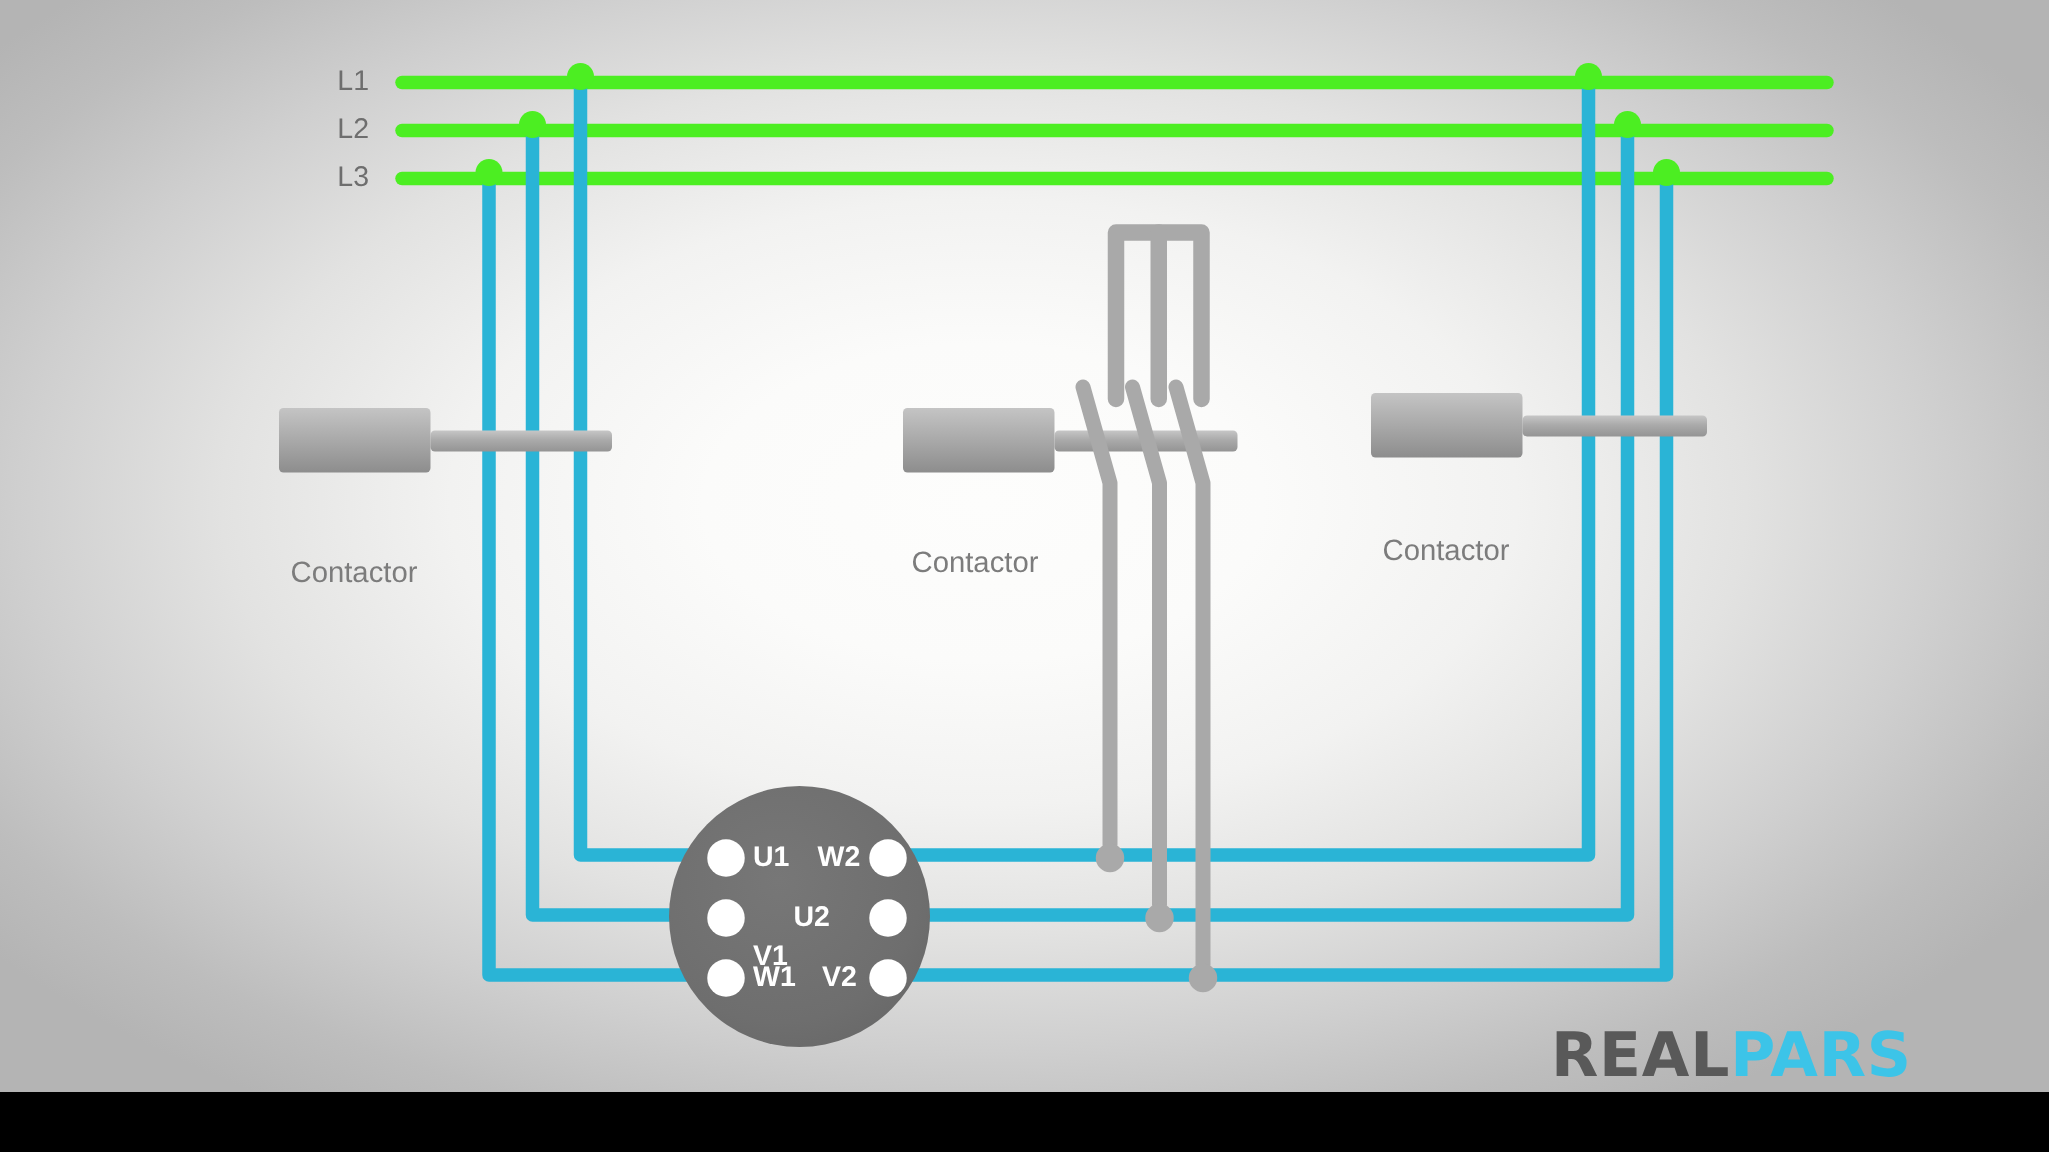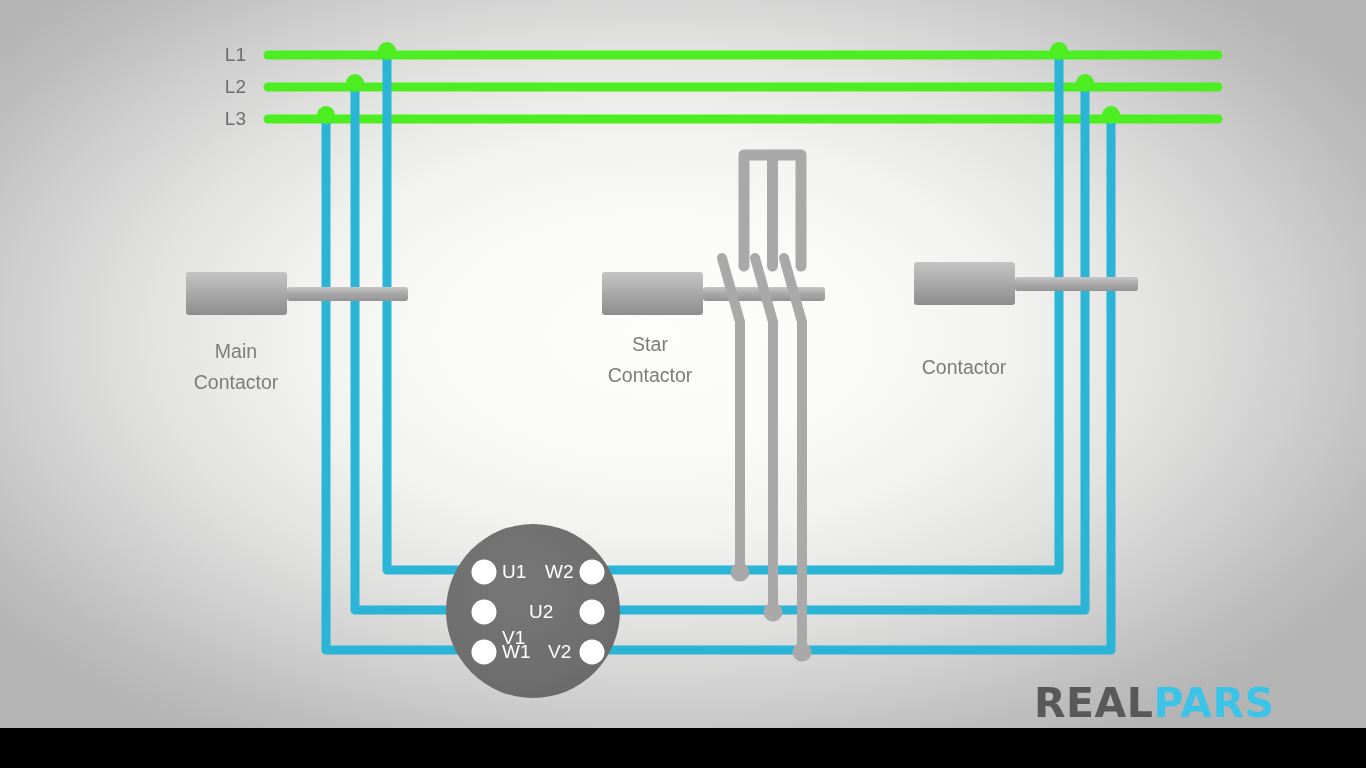--- a/index.html
+++ b/index.html
@@ -51,21 +51,21 @@
   }
   .motor-lbl {
     font-size: 21px;
     color: #7c7c7c;
     text-align: center;
   }
   .term-lbl {
     position: absolute;
     color: #ffffff;
     font-size: 19px;
-    font-weight: 400;
+    font-weight: 700;
     white-space: nowrap;
     user-select: none;
   }
   #logo {
     position: absolute;
     left: 1034px;
     top: 679px;
     font-size: 41px;
     font-weight: 700;
     letter-spacing: 0.5px;
@@ -183,24 +183,22 @@
         <circle cx="592" cy="612" r="12.5"></circle>
         <circle cx="592" cy="652" r="12.5"></circle>
       </g>
     </g>
   </svg>
 
   <div class="lbl phase-lbl" style="left:206px; top:45px; width:40px;">L1</div>
   <div class="lbl phase-lbl" style="left:206px; top:77px; width:40px;">L2</div>
   <div class="lbl phase-lbl" style="left:206px; top:109px; width:40px;">L3</div>
 
-  <div class="lbl comp-lbl" style="left:136px; top:339px; width:200px;">Main</div>
   <div class="lbl comp-lbl" style="left:136px; top:370px; width:200px;">Contactor</div>
 
-  <div class="lbl comp-lbl" style="left:550px; top:332px; width:200px;">Star</div>
   <div class="lbl comp-lbl" style="left:550px; top:363px; width:200px;">Contactor</div>
 
   <div class="lbl comp-lbl" style="left:864px; top:355px; width:200px;">Contactor</div>
 
   <div class="term-lbl" style="left:502px; top:561px;">U1</div>
   <div class="term-lbl" style="left:502px; top:627px;">V1</div>
   <div class="term-lbl" style="left:502px; top:641px;">W1</div>
   <div class="term-lbl" style="left:545px; top:561px;text-align:center;">W2</div>
   <div class="term-lbl" style="left:529px; top:601px;">U2</div>
   <div class="term-lbl" style="left:548px; top:641px;">V2</div>

